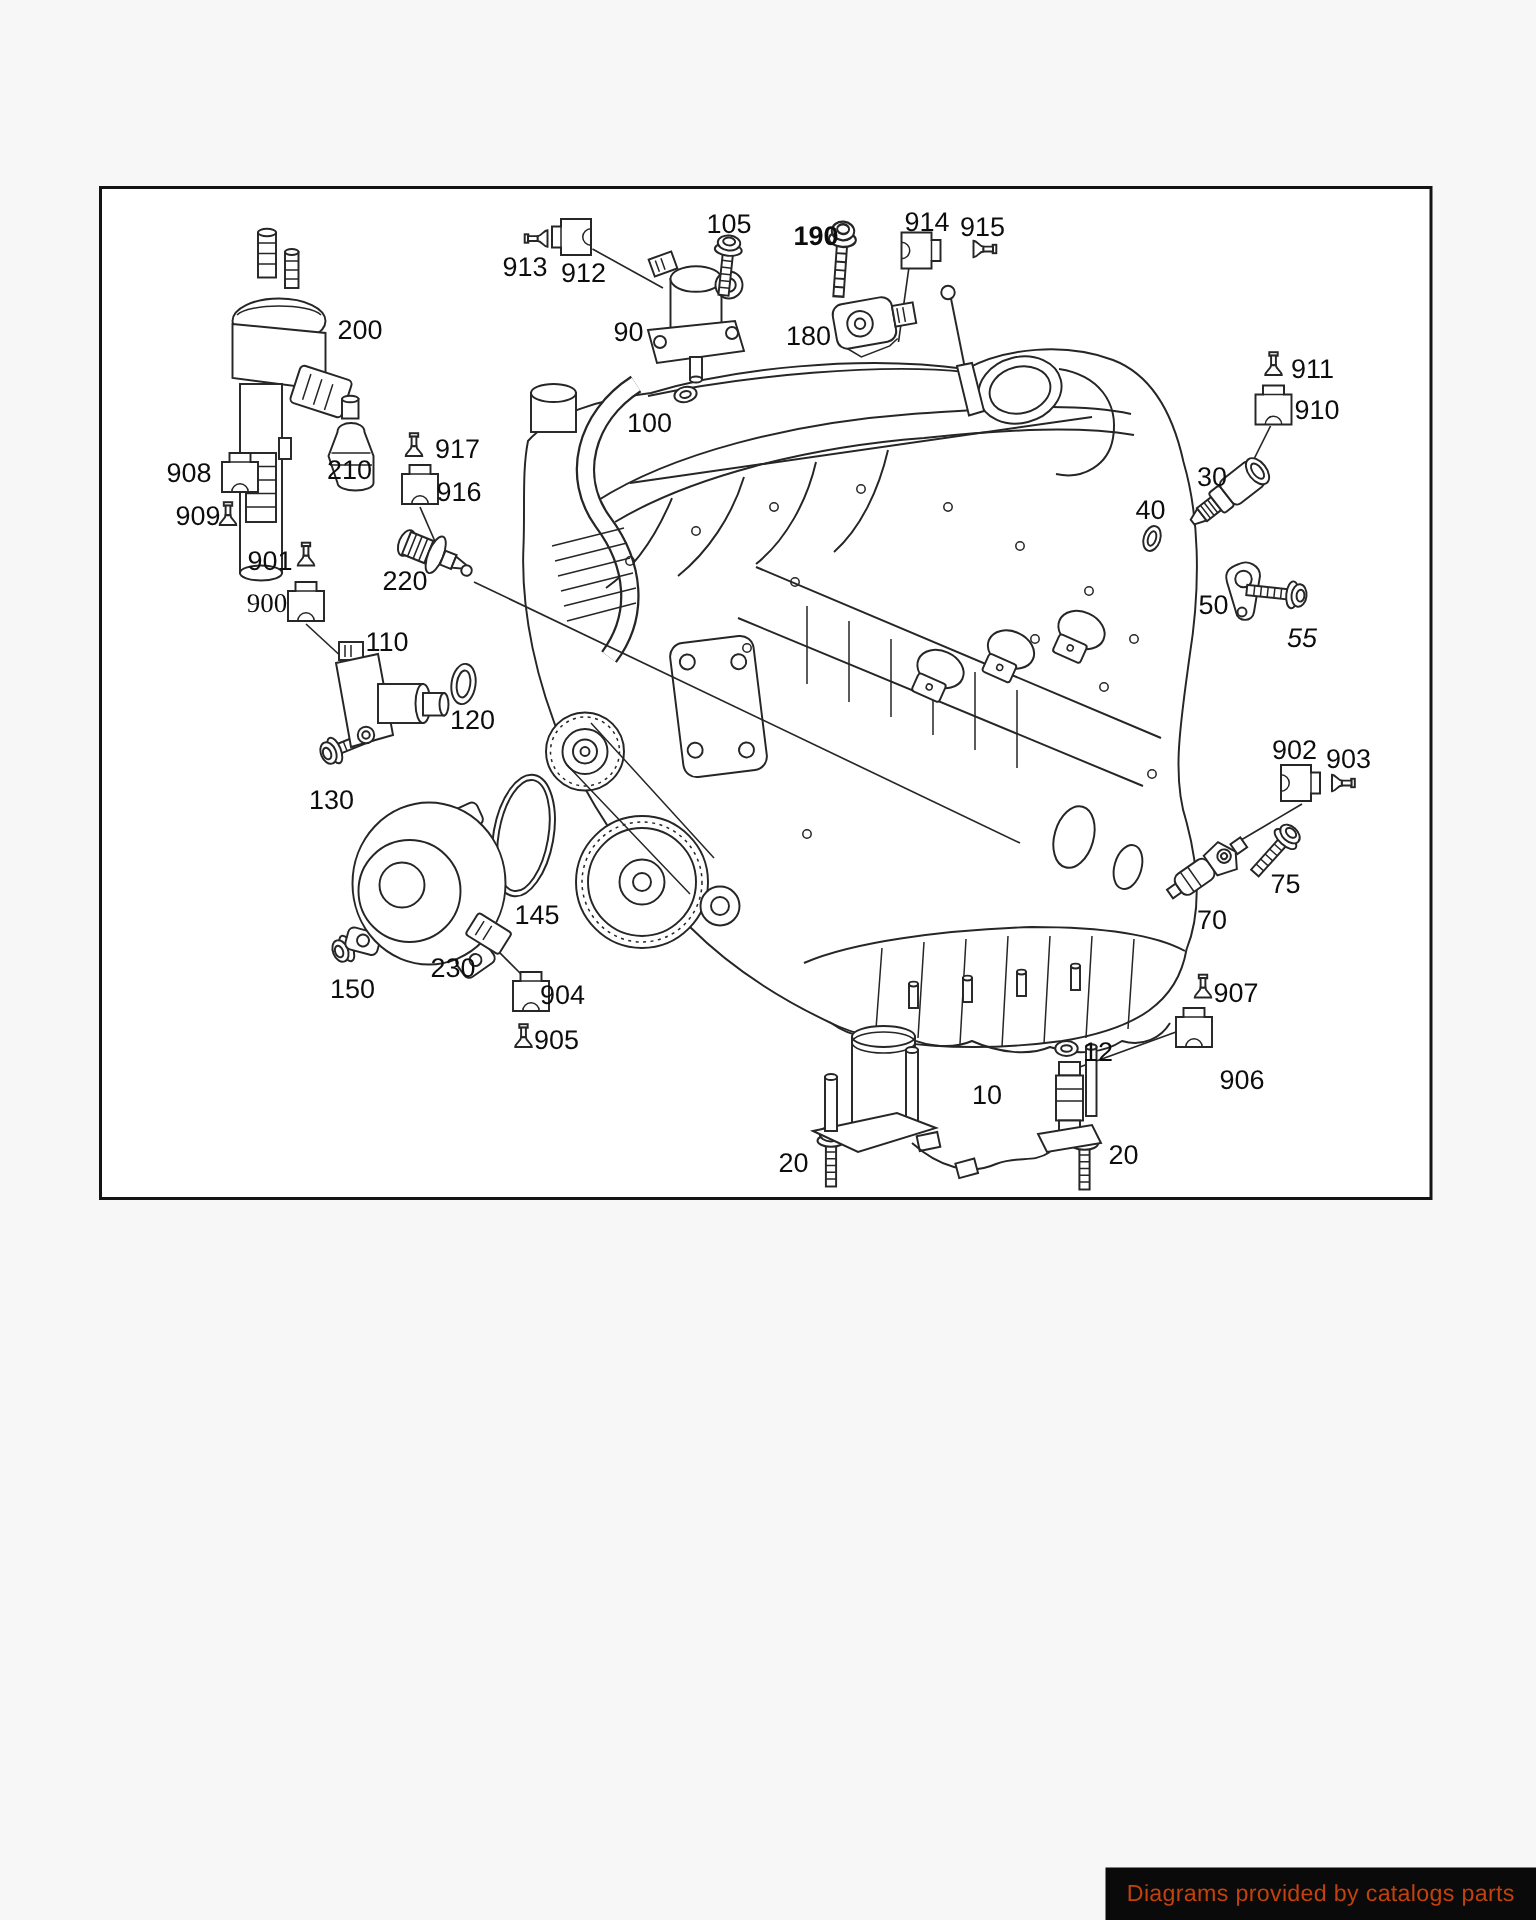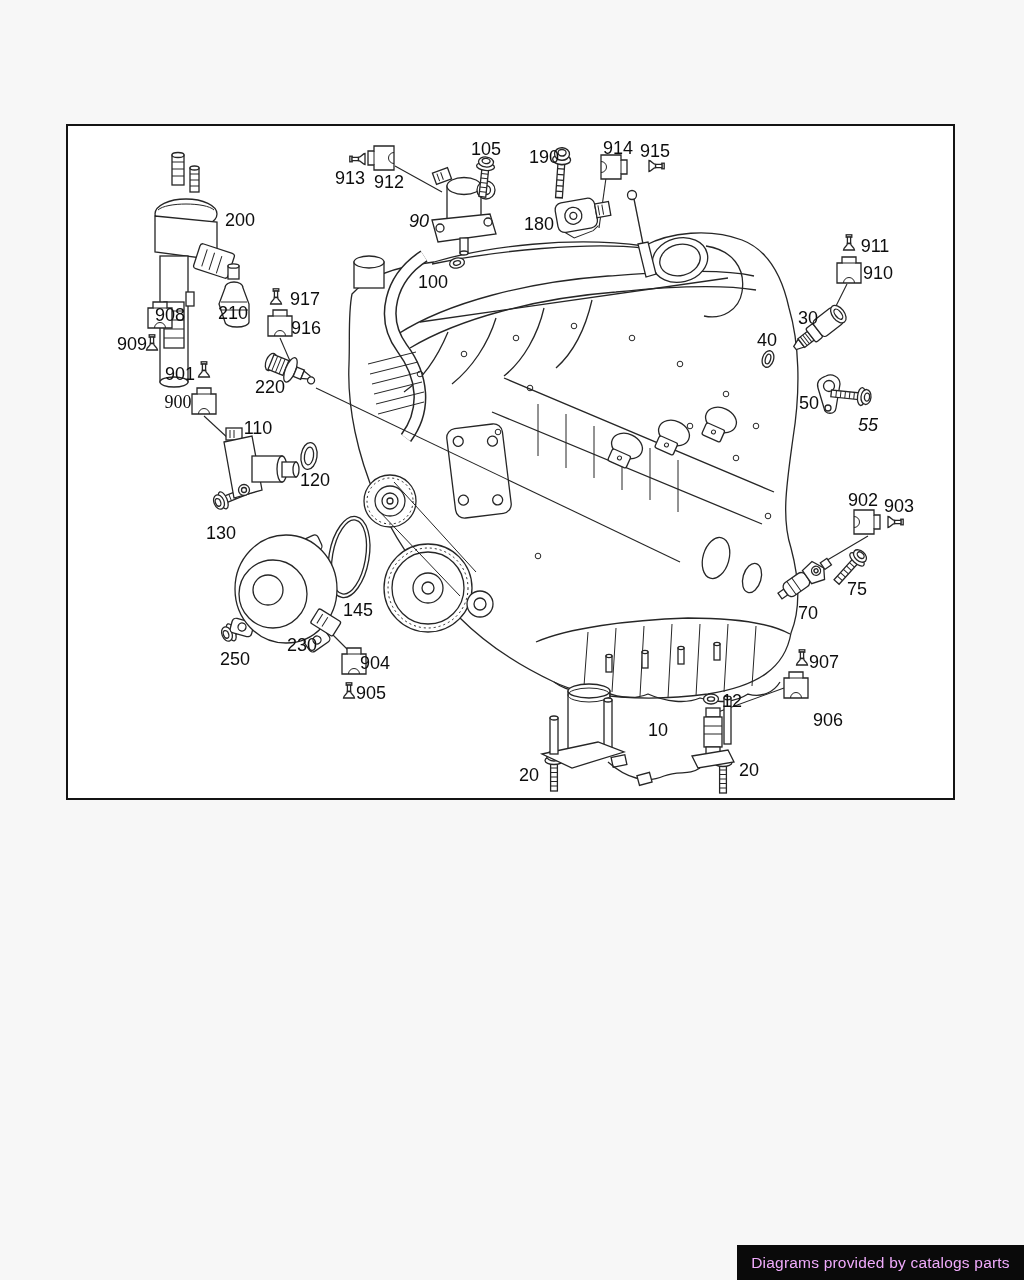--- a/index.html
+++ b/index.html
@@ -12,21 +12,21 @@
     background:#ffffff;border:2px solid #141414;box-sizing:border-box;
   }
   .panel svg{position:absolute;left:0;top:0;}
   .labels-layer{position:absolute;left:0;top:0;right:0;bottom:0;pointer-events:none;}
   .plabel{
     position:absolute;transform:translate(-50%,-50%);
     font-size:18px;color:#0d0d0d;white-space:nowrap;line-height:1;
   }
   .footer{
     position:absolute;left:737px;top:1245px;right:0;bottom:0;
-    background:#0a0a0a;color:#f0abfc;display:flex;align-items:center;justify-content:center;
+    background:#0a0a0a;color:#c2410c;display:flex;align-items:center;justify-content:center;
     font-size:15.5px;letter-spacing:.2px;
   }
   
   .o{fill:#ffffff;stroke:#262626;stroke-width:1.3;}
   .n{fill:none;stroke:#262626;stroke-width:1.3;}
   .t{fill:none;stroke:#262626;stroke-width:1;}
   .ld{stroke:#262626;stroke-width:1.1;}
 </style>
 </head>
 <body>
@@ -444,47 +444,47 @@
       </g>
     <g transform="translate(833,396) rotate(90)">
         <use href="#sym-pin"></use>
       </g>
   </svg>
 
   <div class="labels-layer" id="labels-layer">
       <div class="plabel" style="left: 172px; top: 94px;">200</div>
       <div class="plabel" style="left: 282px; top: 52px;">913</div>
       <div class="plabel" style="left: 321px; top: 56px;">912</div>
-      <div class="plabel" style="left: 351px; top: 95px; font-style: italic;">90</div>
+      <div class="plabel" style="left: 351px; top: 95px;">90</div>
       <div class="plabel" style="left: 418px; top: 23px;">105</div>
       <div class="plabel" style="left: 365px; top: 156px;">100</div>
-      <div class="plabel" style="left: 476px; top: 31px;">190</div>
+      <div class="plabel" style="left: 476px; top: 31px; font-weight: bold;">190</div>
       <div class="plabel" style="left: 550px; top: 22px; text-align: right;">914</div>
       <div class="plabel" style="left: 587px; top: 25px;">915</div>
       <div class="plabel" style="left: 471px; top: 98px;">180</div>
       <div class="plabel" style="left: 807px; top: 120px;">911</div>
       <div class="plabel" style="left: 810px; top: 147px;">910</div>
       <div class="plabel" style="left: 740px; top: 192px;">30</div>
       <div class="plabel" style="left: 699px; top: 214px;">40</div>
       <div class="plabel" style="left: 741px; top: 277px;">50</div>
       <div class="plabel" style="left: 800px; top: 299px; font-style: italic;">55</div>
-      <div class="plabel" style="left: 58px; top: 189px; margin-left: 44px;">908</div>
+      <div class="plabel" style="left: 58px; top: 189px;">908</div>
       <div class="plabel" style="left: 165px; top: 187px;">210</div>
       <div class="plabel" style="left: 64px; top: 218px;">909</div>
       <div class="plabel" style="left: 237px; top: 173px;">917</div>
       <div class="plabel" style="left: 238px; top: 202px;">916</div>
       <div class="plabel" style="left: 112px; top: 248px;">901</div>
       <div class="plabel" style="left: 110px; top: 276px; font-family: Liberation Serif, serif;">900</div>
       <div class="plabel" style="left: 202px; top: 261px;">220</div>
       <div class="plabel" style="left: 190px; top: 302px;">110</div>
       <div class="plabel" style="left: 247px; top: 354px;">120</div>
       <div class="plabel" style="left: 153px; top: 407px;">130</div>
       <div class="plabel" style="left: 290px; top: 484px;">145</div>
       <div class="plabel" style="left: 234px; top: 519px;">230</div>
-      <div class="plabel" style="left: 167px; top: 533px;">250</div>
+      <div class="plabel" style="left: 167px; top: 533px;">150</div>
       <div class="plabel" style="left: 307px; top: 537px;">904</div>
       <div class="plabel" style="left: 303px; top: 567px;">905</div>
       <div class="plabel" style="left: 795px; top: 374px;">902</div>
       <div class="plabel" style="left: 831px; top: 380px;">903</div>
       <div class="plabel" style="left: 789px; top: 463px;">75</div>
       <div class="plabel" style="left: 740px; top: 487px;">70</div>
       <div class="plabel" style="left: 756px; top: 536px;">907</div>
       <div class="plabel" style="left: 760px; top: 594px;">906</div>
       <div class="plabel" style="left: 664px; top: 575px;">12</div>
       <div class="plabel" style="left: 590px; top: 604px;">10</div>

